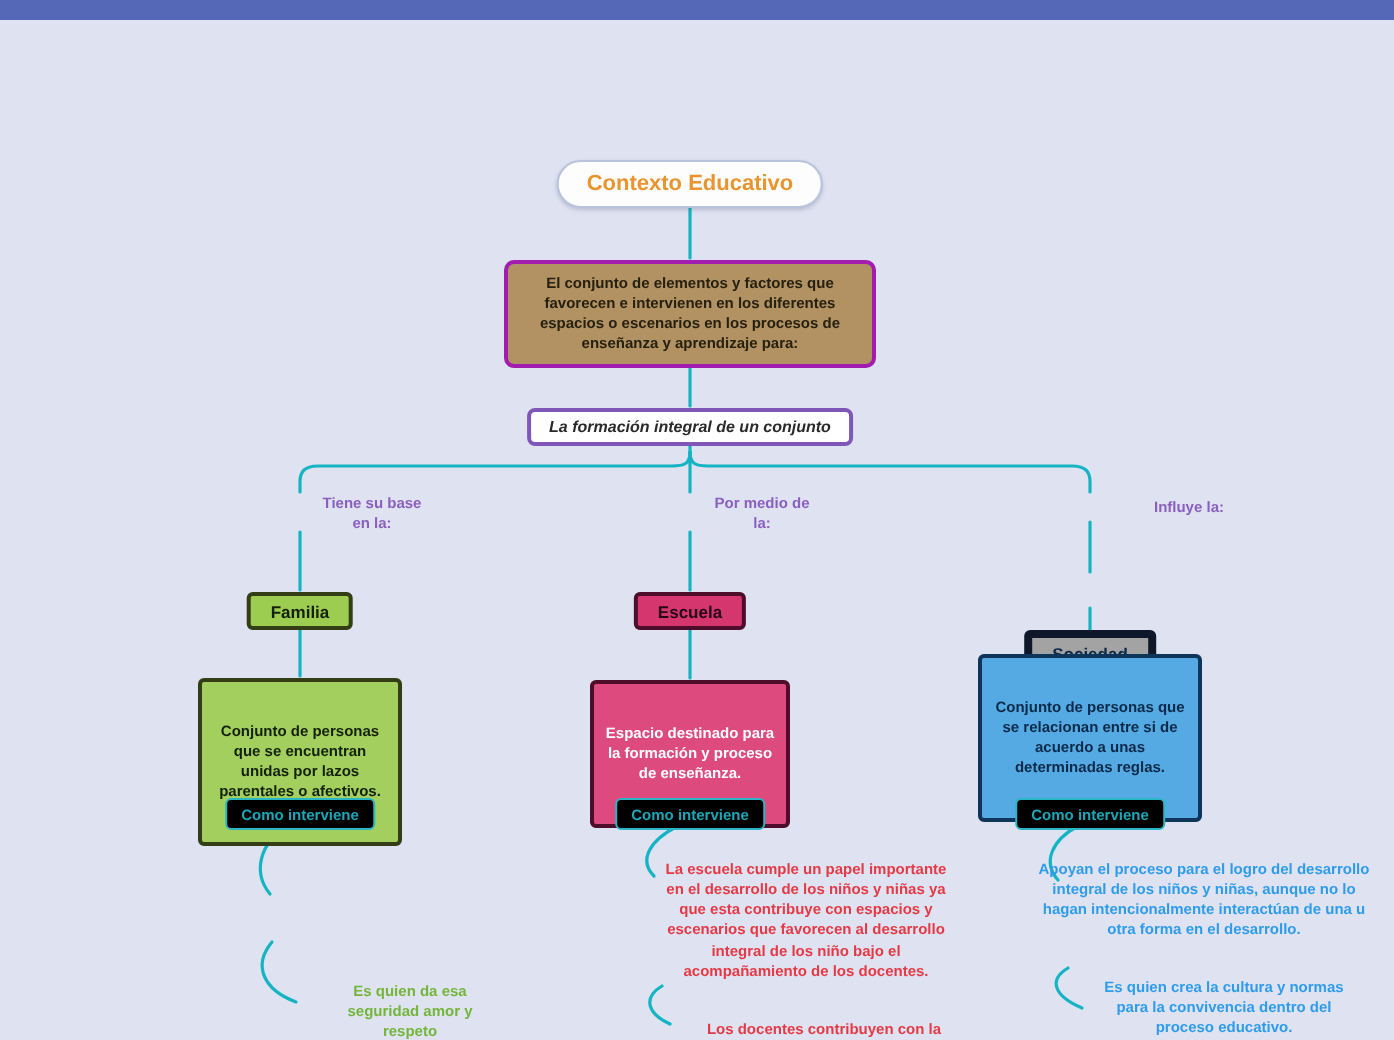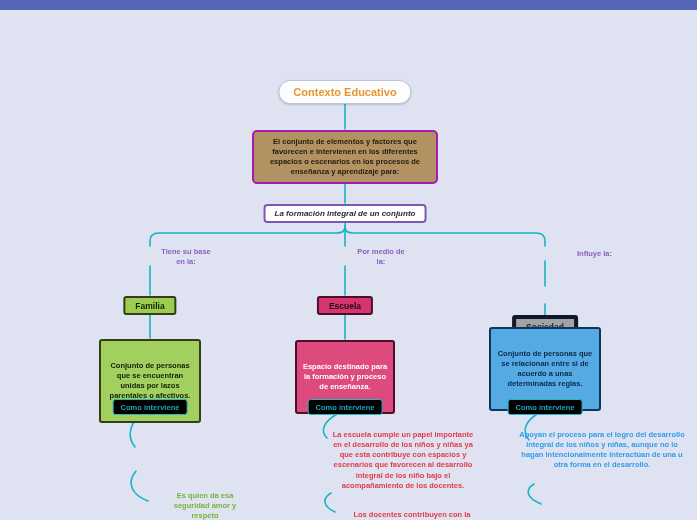--- a/index.html
+++ b/index.html
@@ -103,14 +103,15 @@
   <div class="node def-box school-def" style="top:340px; left:345px;">Espacio destinado para la formación y proceso de enseñanza.</div>
   <div class="node how-box" style="top:399px; left:345px;">Como interviene</div>
   <div class="node leaf school" style="top:430px; left:403px; width:150px;">La escuela cumple un papel importante en el desarrollo de los niños y niñas ya que esta contribuye con espacios y escenarios que favorecen al desarrollo integral de los niño bajo el acompañamiento de los docentes.</div>
   <div class="node leaf school" style="top:510px; left:412px; width:160px;">Los docentes contribuyen con la</div>
 
   <div class="node relation-label wide" style="top:249px; left:545px;">Influye la:</div>
   <div class="node concept-box society-box" style="top:287px; left:545px;">Sociedad</div>
   <div class="node def-box society-def" style="top:327px; left:545px;">Conjunto de personas que se relacionan entre si de acuerdo a unas determinadas reglas.</div>
   <div class="node how-box" style="top:399px; left:545px;">Como interviene</div>
   <div class="node leaf society" style="top:430px; left:602px; width:168px;">Apoyan el proceso para el logro del desarrollo integral de los niños y niñas, aunque no lo hagan intencionalmente interactúan de  una u otra forma en el desarrollo.</div>
+  <div class="node leaf society" style="top:489px; left:612px; width:125px;">Es quien crea la cultura y normas para la convivencia dentro del proceso educativo.</div>
 
 </div>
 
 </body></html>

